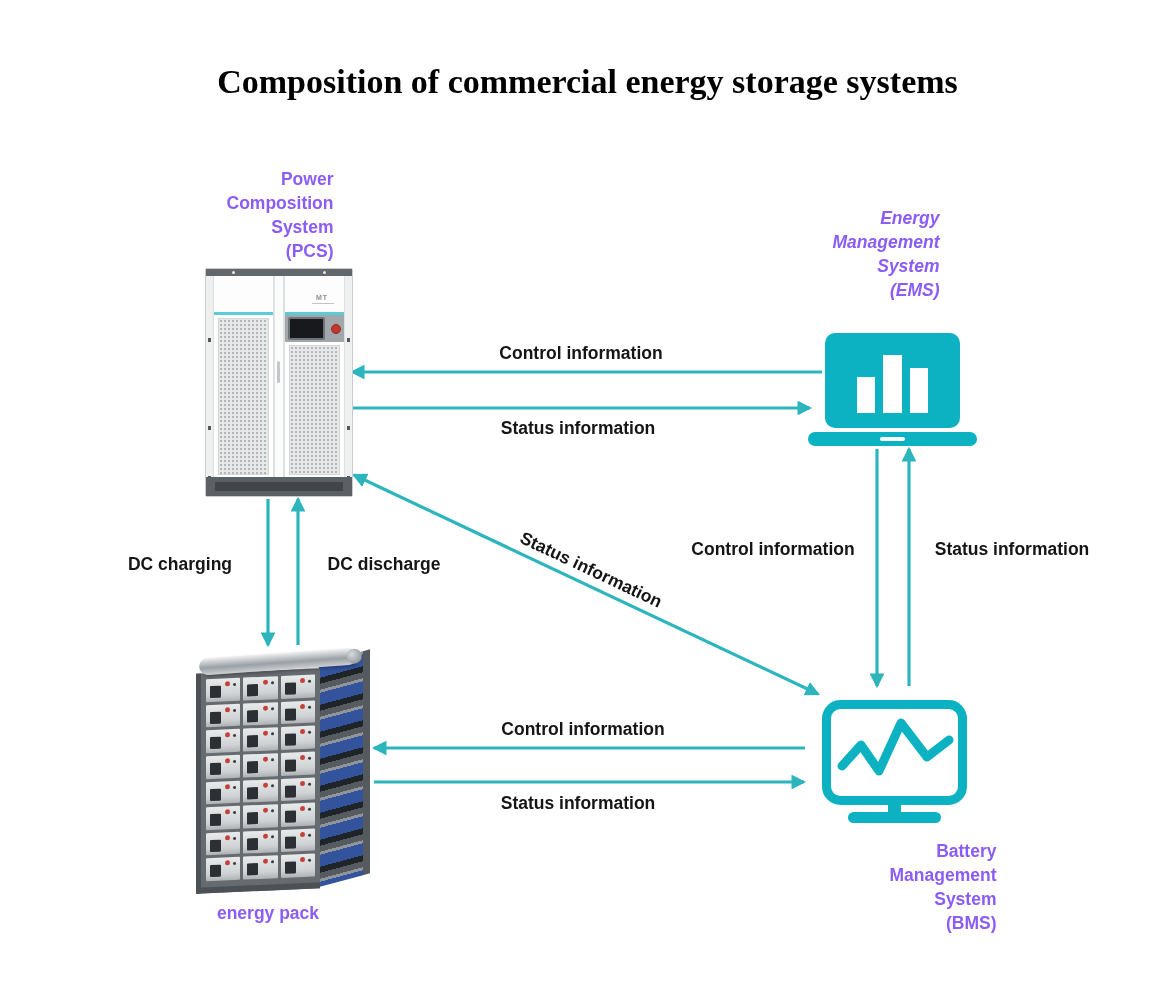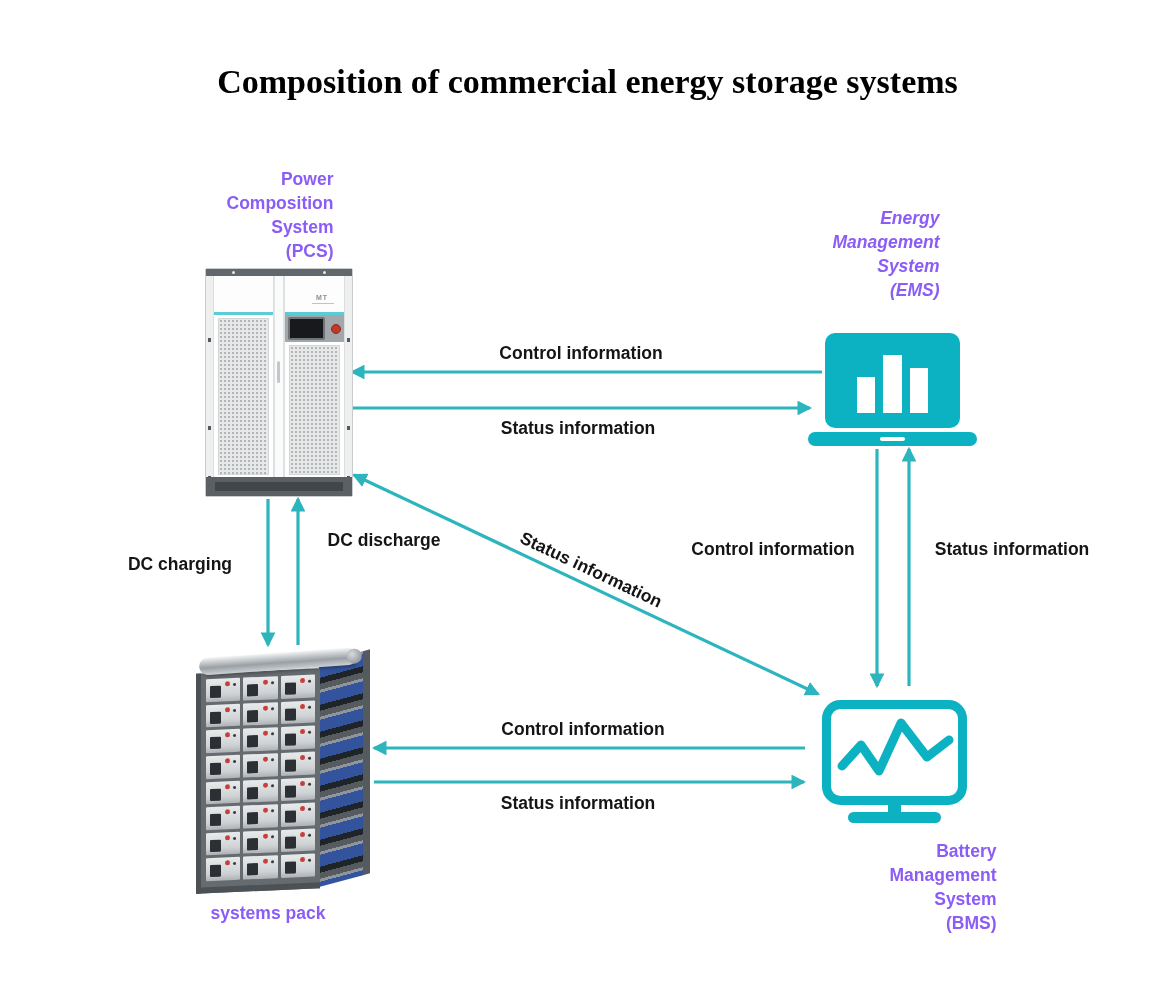--- a/index.html
+++ b/index.html
@@ -182,25 +182,25 @@
     <span class="ln">(EMS)</span>
   </div>
 
   <div class="node-label" style="left:943px;top:839px;">
     <span class="ln">Battery</span>
     <span class="ln">Management</span>
     <span class="ln">System</span>
     <span class="ln">(BMS)</span>
   </div>
 
-  <div class="node-label" style="left:268px;top:901px;">systems pack</div>
+  <div class="node-label" style="left:268px;top:901px;">energy pack</div>
 
   <div class="edge-label" style="left:581px;top:353px;">Control information</div>
   <div class="edge-label" style="left:578px;top:428px;">Status information</div>
   <div class="edge-label" style="left:180px;top:564px;">DC charging</div>
-  <div class="edge-label" style="left:384px;top:540px;">DC discharge</div>
+  <div class="edge-label" style="left:384px;top:564px;">DC discharge</div>
   <div class="edge-label diag" style="left:591px;top:570px;">Status information</div>
   <div class="edge-label" style="left:773px;top:549px;">Control information</div>
   <div class="edge-label" style="left:1012px;top:549px;">Status information</div>
   <div class="edge-label" style="left:583px;top:729px;">Control information</div>
   <div class="edge-label" style="left:578px;top:803px;">Status information</div>
 
 </div>
 
 </body></html>

